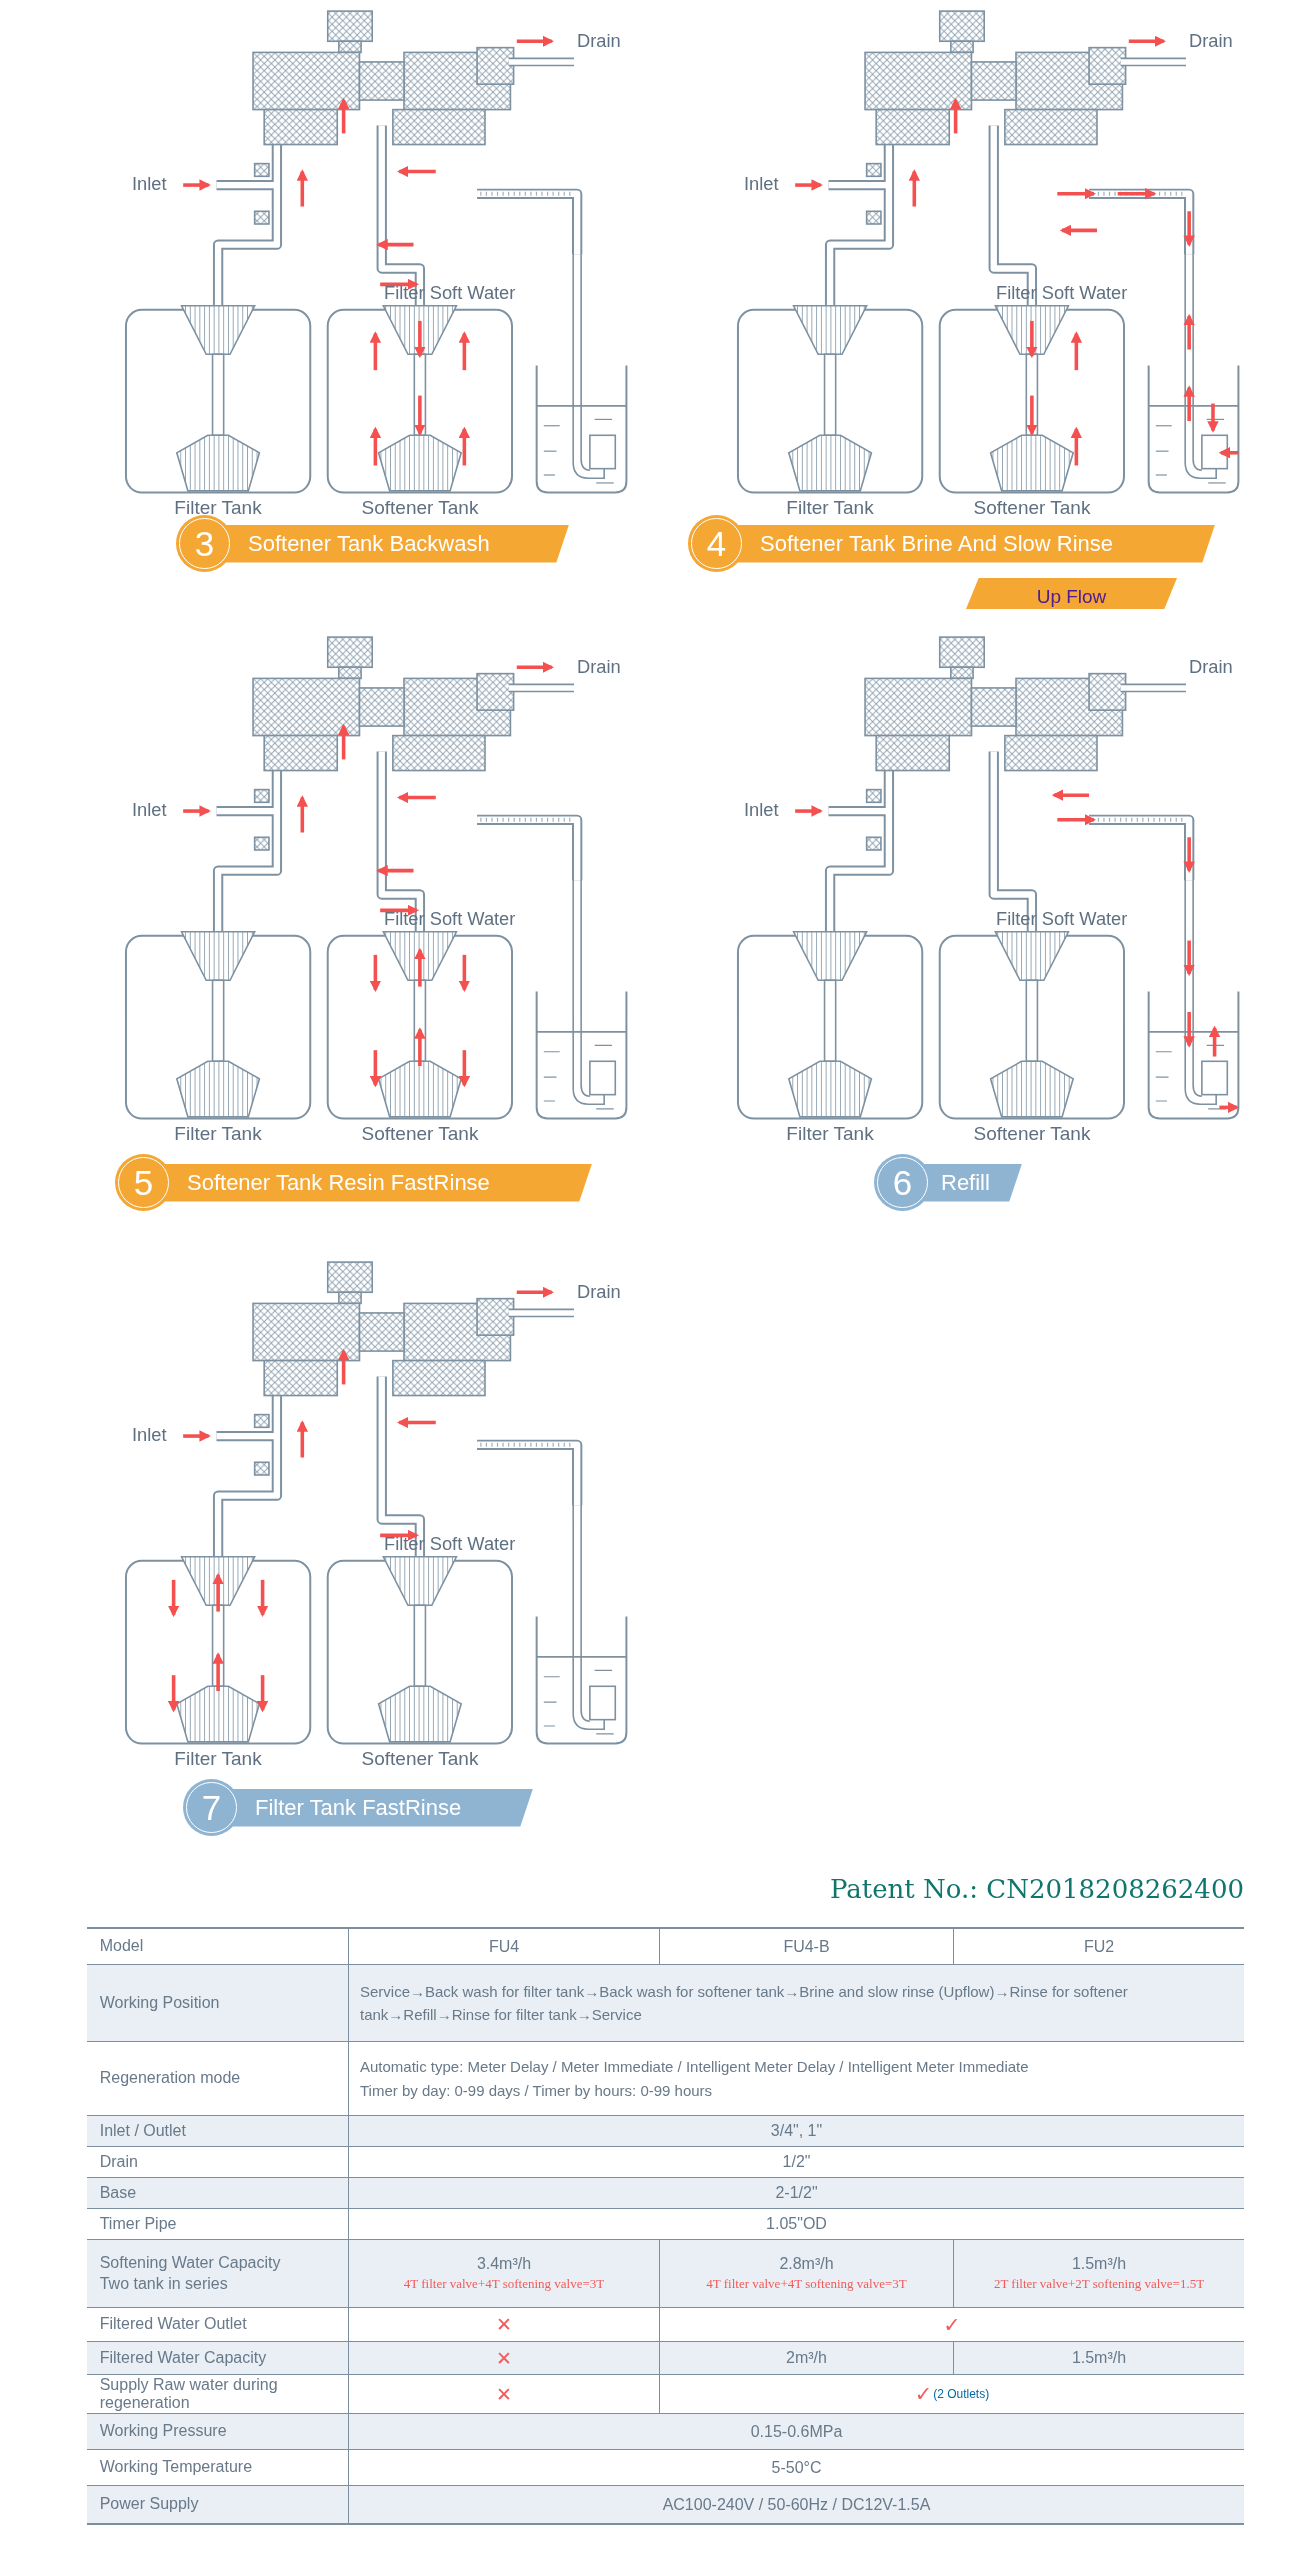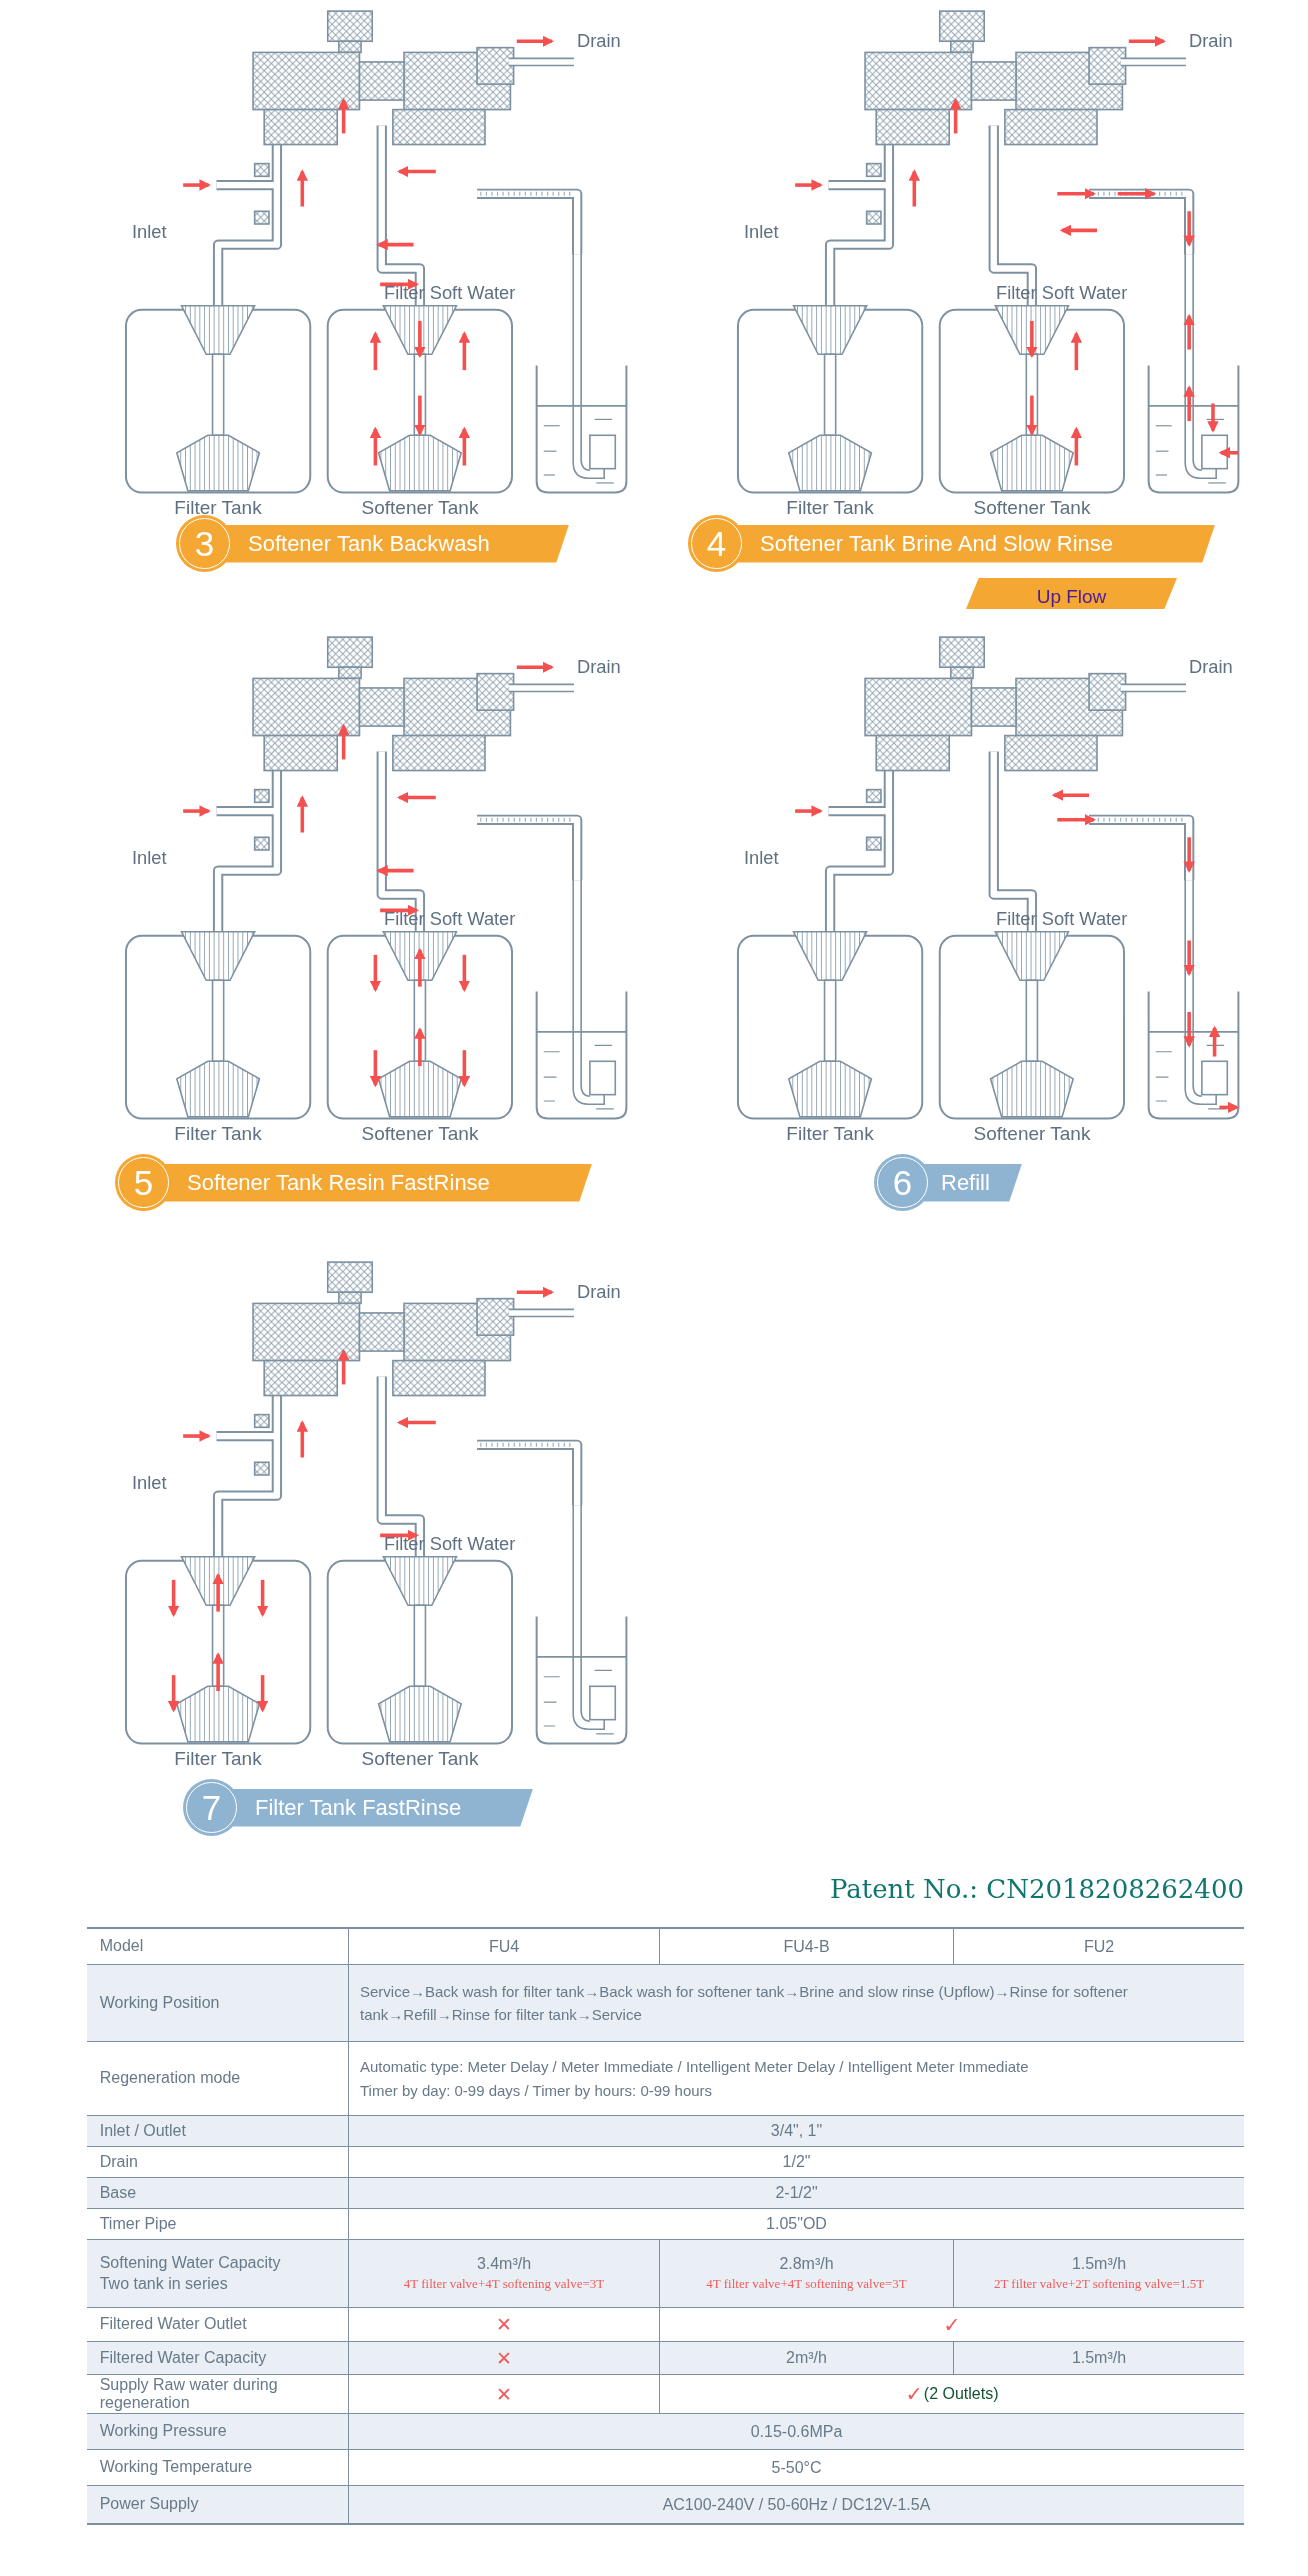--- a/index.html
+++ b/index.html
@@ -2,21 +2,21 @@
 <html style="font-size:12.7px"><head>
 <meta charset="utf-8">
 <style>
   html,body{margin:0;padding:0;background:#fff;}
   .canvas{position:relative;width:1308px;height:2576px;background:#fff;overflow:hidden;
           font-family:"Liberation Sans",sans-serif;}
   
   .diagram{position:absolute;width:564px;height:525px;}
   .diagram svg{position:absolute;left:0;top:0;}
   .lab{position:absolute;color:#5E7081;font-size:18.3px;white-space:nowrap;}
-  .lab-inlet{left:68px;top:167px;margin-top:48px;}
+  .lab-inlet{left:68px;top:167px;}
   .lab-drain{left:513px;top:24px;}
   .lab-soft{left:320px;top:276px;}
   .lab-tank1{left:62px;top:491px;width:184px;text-align:center;font-size:19px;}
   .lab-tank2{left:264px;top:491px;width:184px;text-align:center;font-size:19px;}
   .fa{stroke:#F4504F;stroke-width:4.5;}
   
   .badge{position:absolute;height:57px;}
   .badge .banner{position:absolute;left:27px;right:0;top:9.5px;height:38px;line-height:38px;
      color:#fff;font-size:22px;padding-left:45px;white-space:nowrap;
      clip-path:polygon(0 0,100% 0,calc(100% - 12.7px) 100%,0 100%);}
@@ -40,21 +40,21 @@
   .tl{padding-left:12.7px;font-size:16px;line-height:1.3;align-self:center;border-right:0.8px solid #7B8FA1;height:100%;display:flex;flex-direction:column;justify-content:center;}
   .tl .sm{font-size:16px;line-height:1.15;}
   .tc{text-align:center;font-size:16px;}
   .tval{grid-column:2/5;text-align:center;font-size:16px;}
   .tleft{grid-column:2/5;text-align:left;font-size:15px;line-height:1.55;padding:6.4px 11px;}
   .bl{border-left:0.8px solid #7B8FA1;height:100%;display:flex;flex-direction:column;align-items:center;justify-content:center;}
   .nb{height:100%;display:flex;flex-direction:column;align-items:center;justify-content:center;}
   .rednote{color:#F25B5B;font-size:13px;margin-top:3.2px;font-family:Liberation Serif, serif;}
   .cross{color:#F25B5B;font-size:19px;}
   .check{color:#F25B5B;font-size:20.7px;}
-  .chktxt{color:#14532d;font-size:16px;margin-left:1px;}
+  .chktxt{color:#0369a1;font-size:12px;margin-left:1px;}
   .span23{grid-column:3/5;}
 </style>
 </head>
 <body>
 
 <div class="canvas">
 
   <svg width="0" height="0" style="position:absolute">
     <defs>
       <pattern id="xh" width="9" height="9" patternUnits="userSpaceOnUse">

